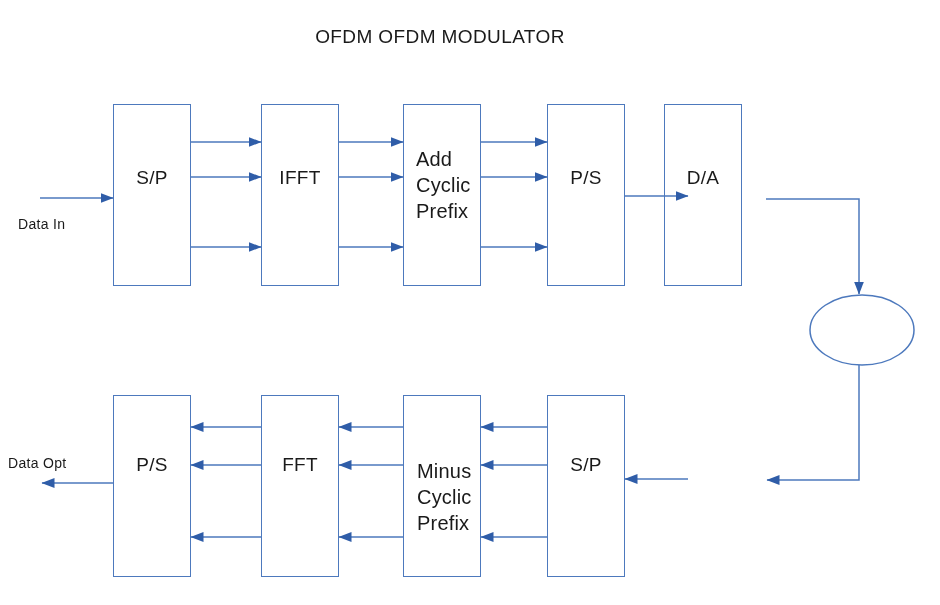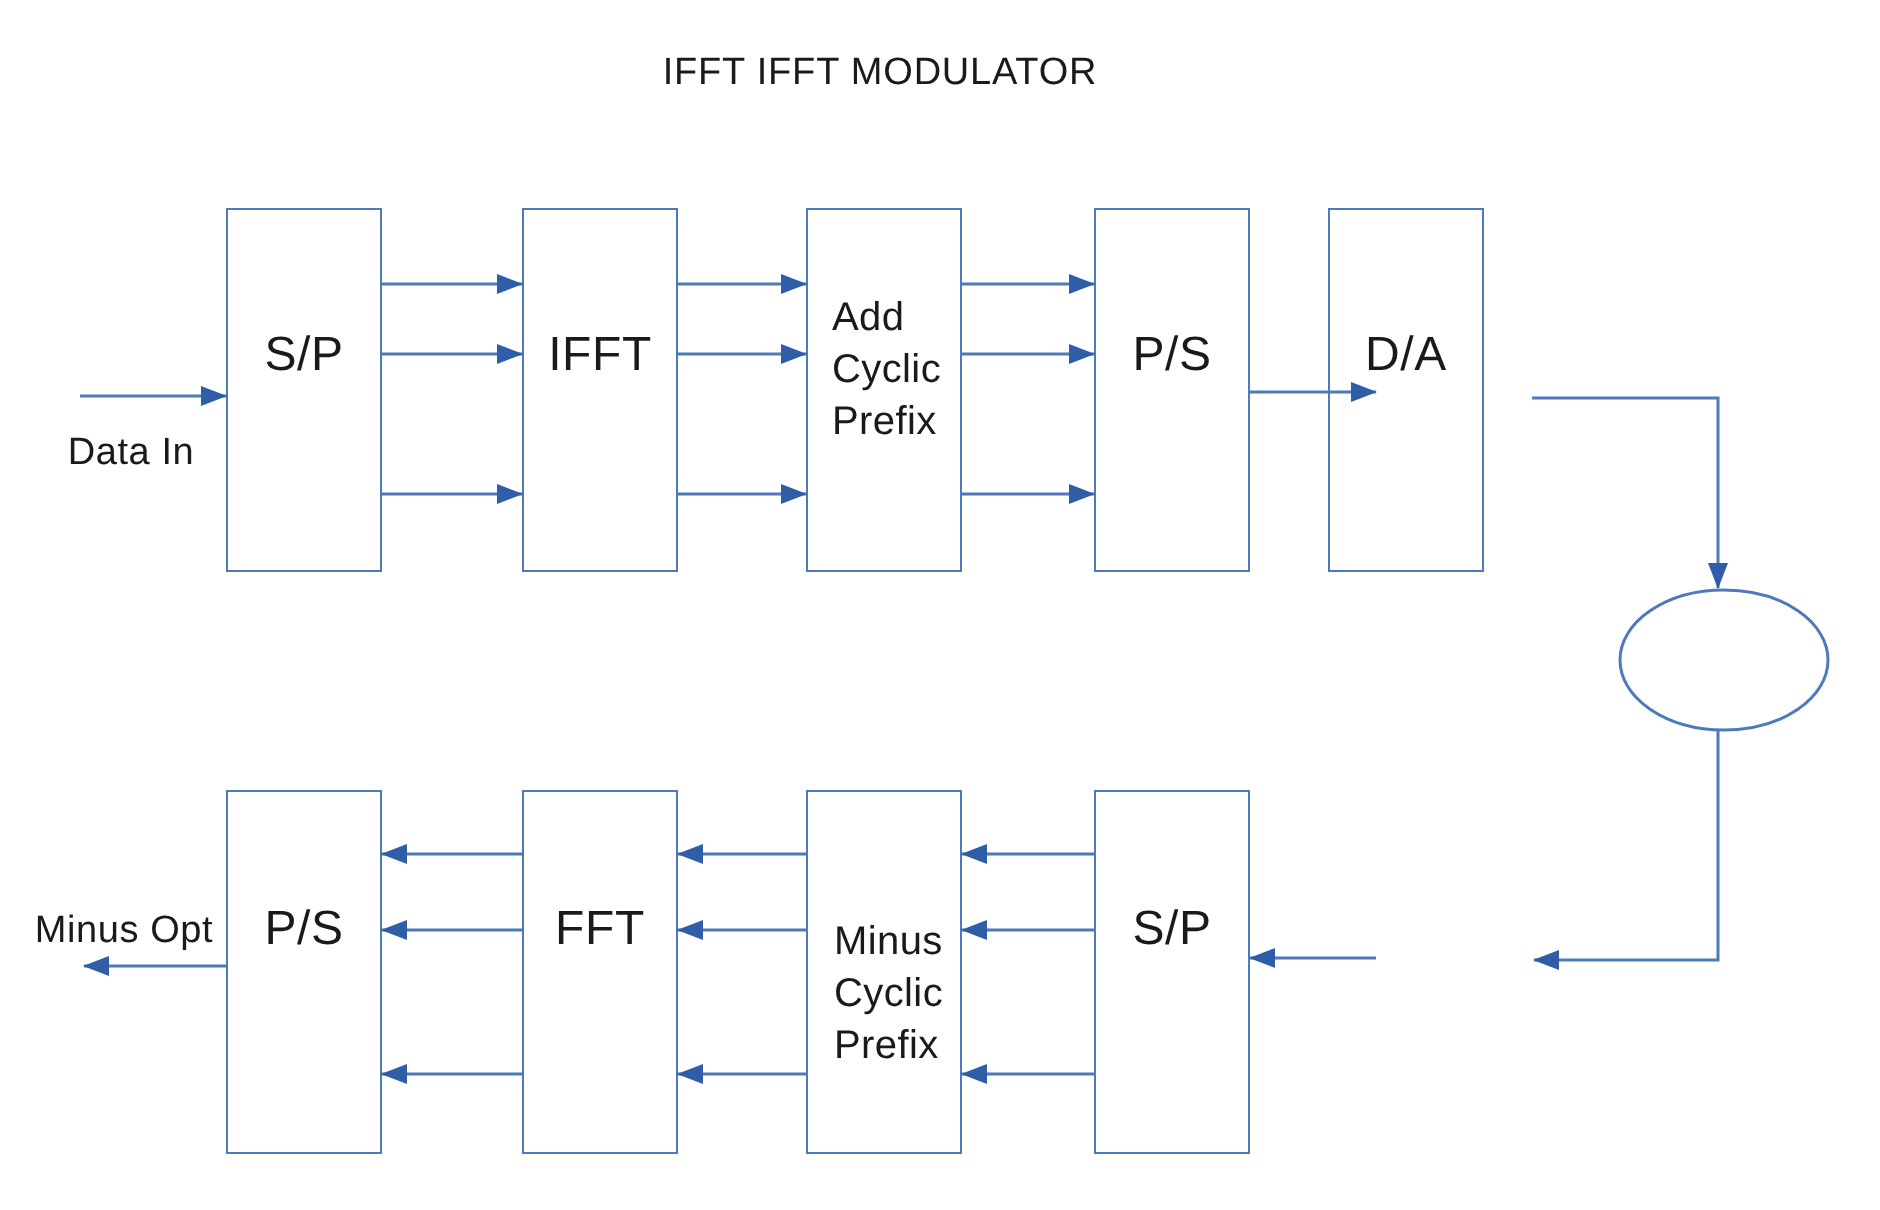--- a/index.html
+++ b/index.html
@@ -38,44 +38,43 @@
     border:1.5px solid var(--line);
     background:var(--background);
     box-sizing:border-box;
     z-index:1;
   }
   .block.r1{top:104px;}
   .block.r2{top:395px;}
   .blabel{
     position:absolute;left:0;right:0;
     text-align:center;
-    font-size:24px;
+    font-size:19px;
     line-height:26px;
     letter-spacing:.3px;
     color:var(--text);
   }
   .r1 .blabel{top:60px;}
   .r2 .blabel{top:56px;}
   .blines{
     position:absolute;
     font-size:20px;
     line-height:26px;
     letter-spacing:.2px;
     text-align:left;
     color:var(--text);
   }
   .blines span{display:block;}
   .r1 .blines{left:12px;top:41px;}
   .r2 .blines{left:13px;top:34px;margin-top:28px;}
   .iolabel{
     position:absolute;
-    font-size:19px;
+    font-size:14px;
     letter-spacing:.3px;
     color:var(--text);
-    text-align:center;
     white-space:nowrap;
   }
   .iolabel.in{left:18px;top:216px;width:95px;}
   .iolabel.out{left:8px;top:455px;width:108px;}
   .hfch-label{
     position:absolute;
     left:810px;top:304px;width:104px;
     text-align:center;
     font-size:19px;
     line-height:26px;
@@ -98,24 +97,24 @@
     stroke-width:1.5;
     fill:var(--background);
   }
   #ah path{fill:var(--arrowhead);}
 </style>
 </head>
 <body>
 
 <div class="canvas">
 
-  <div class="title t1">IFFT IFFT MODULATOR</div>
+  <div class="title t1">OFDM OFDM MODULATOR</div>
 
   <div class="iolabel in">Data In</div>
-  <div class="iolabel out">Minus Opt</div>
+  <div class="iolabel out">Data Opt</div>
 
   <div class="block r1" style="left:113px">
     <span class="blabel">S/P</span>
   </div>
   <div class="block r1" style="left:261px">
     <span class="blabel">IFFT</span>
   </div>
   <div class="block r1" style="left:403px">
     <span class="blines">
       <span>Add</span>

